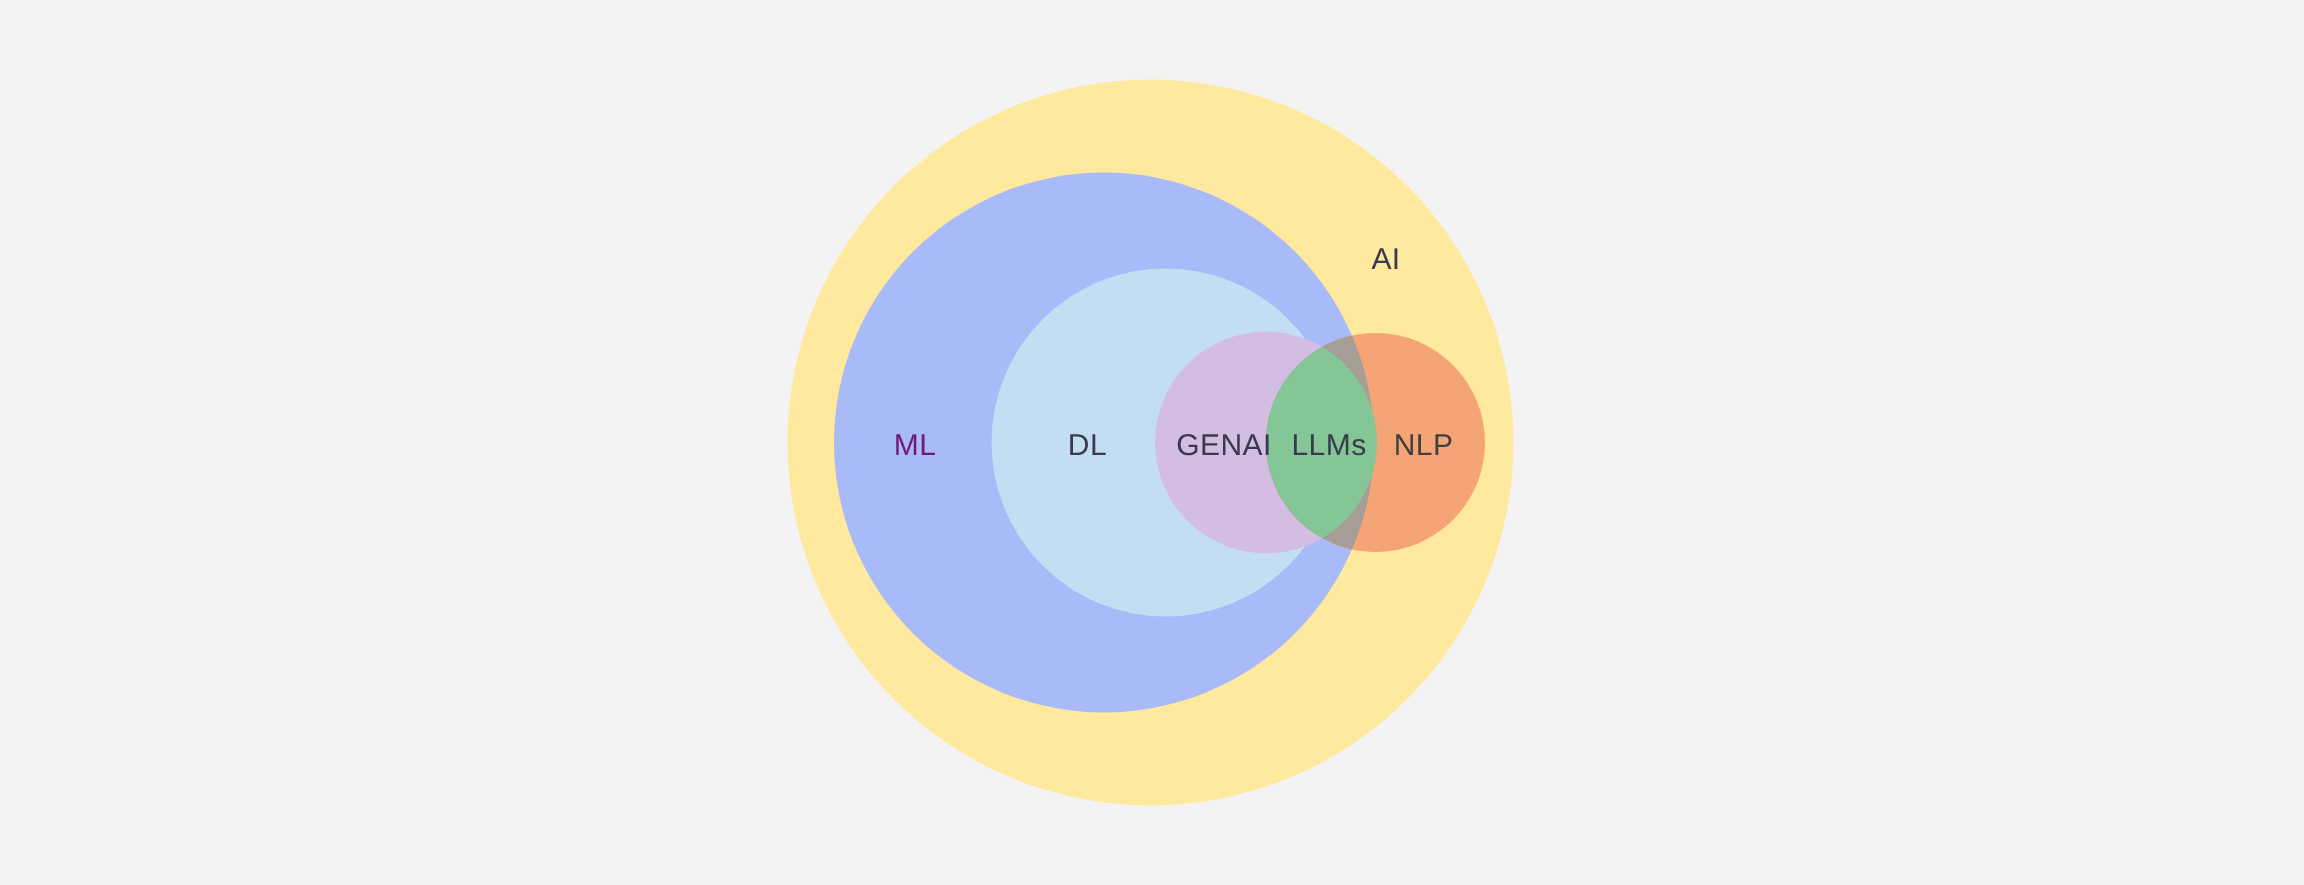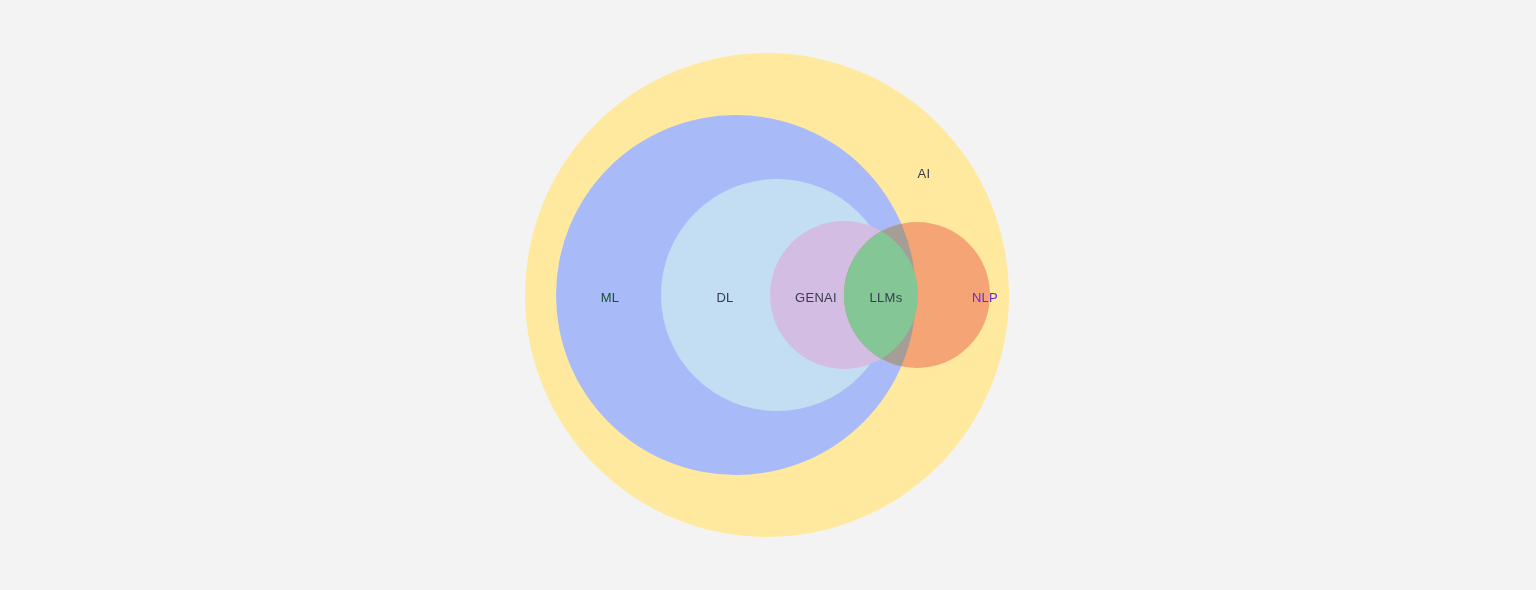--- a/index.html
+++ b/index.html
@@ -16,21 +16,21 @@
   .stage svg {
     position: absolute;
     left: 0;
     top: 0;
     display: block;
   }
 
   .set-label {
     position: absolute;
     transform: translate(-50%, -50%);
-    font-size: 13px;
+    font-size: 20px;
     line-height: 1;
     letter-spacing: 0.3px;
     color: #3a3a4e; 
     white-space: nowrap;
     user-select: none;
   }
 
   .label-ml    { left: 610px; top: 297px; }
   .label-dl    { left: 725px; top: 297px; }
   .label-genai { left: 816px; top: 297px; }
@@ -66,25 +66,25 @@
 
     <circle cx="917" cy="295" r="73" fill="#f5a575"></circle>
 
     <circle cx="917" cy="295" r="73" clip-path="url(#clip-ml)" fill="#a59d96"></circle>
 
     <circle cx="917" cy="295" r="73" clip-path="url(#clip-dl)" fill="#b5a690"></circle>
 
     <circle cx="917" cy="295" r="73" clip-path="url(#clip-genai)" fill="#84c696"></circle>
   </svg>
 
-  <div class="set-label label-ml" style="color: #14532d;">ML</div>
+  <div class="set-label label-ml" style="color: #701a75;">ML</div>
 
   <div class="set-label label-dl" style="color: rgb(58, 58, 78);">DL</div>
 
   <div class="set-label label-genai" style="color: rgb(58, 58, 78);">GENAI</div>
 
   <div class="set-label label-llms" style="color: rgb(58, 58, 78);">LLMs</div>
 
-  <div class="set-label label-nlp" style="color: #6d28d9; margin-left: 36px;">NLP</div>
+  <div class="set-label label-nlp" style="color: #404040;">NLP</div>
 
   <div class="set-label label-ai" style="color: rgb(58, 58, 78);">AI</div>
 
 </div>
 
 </body></html>

